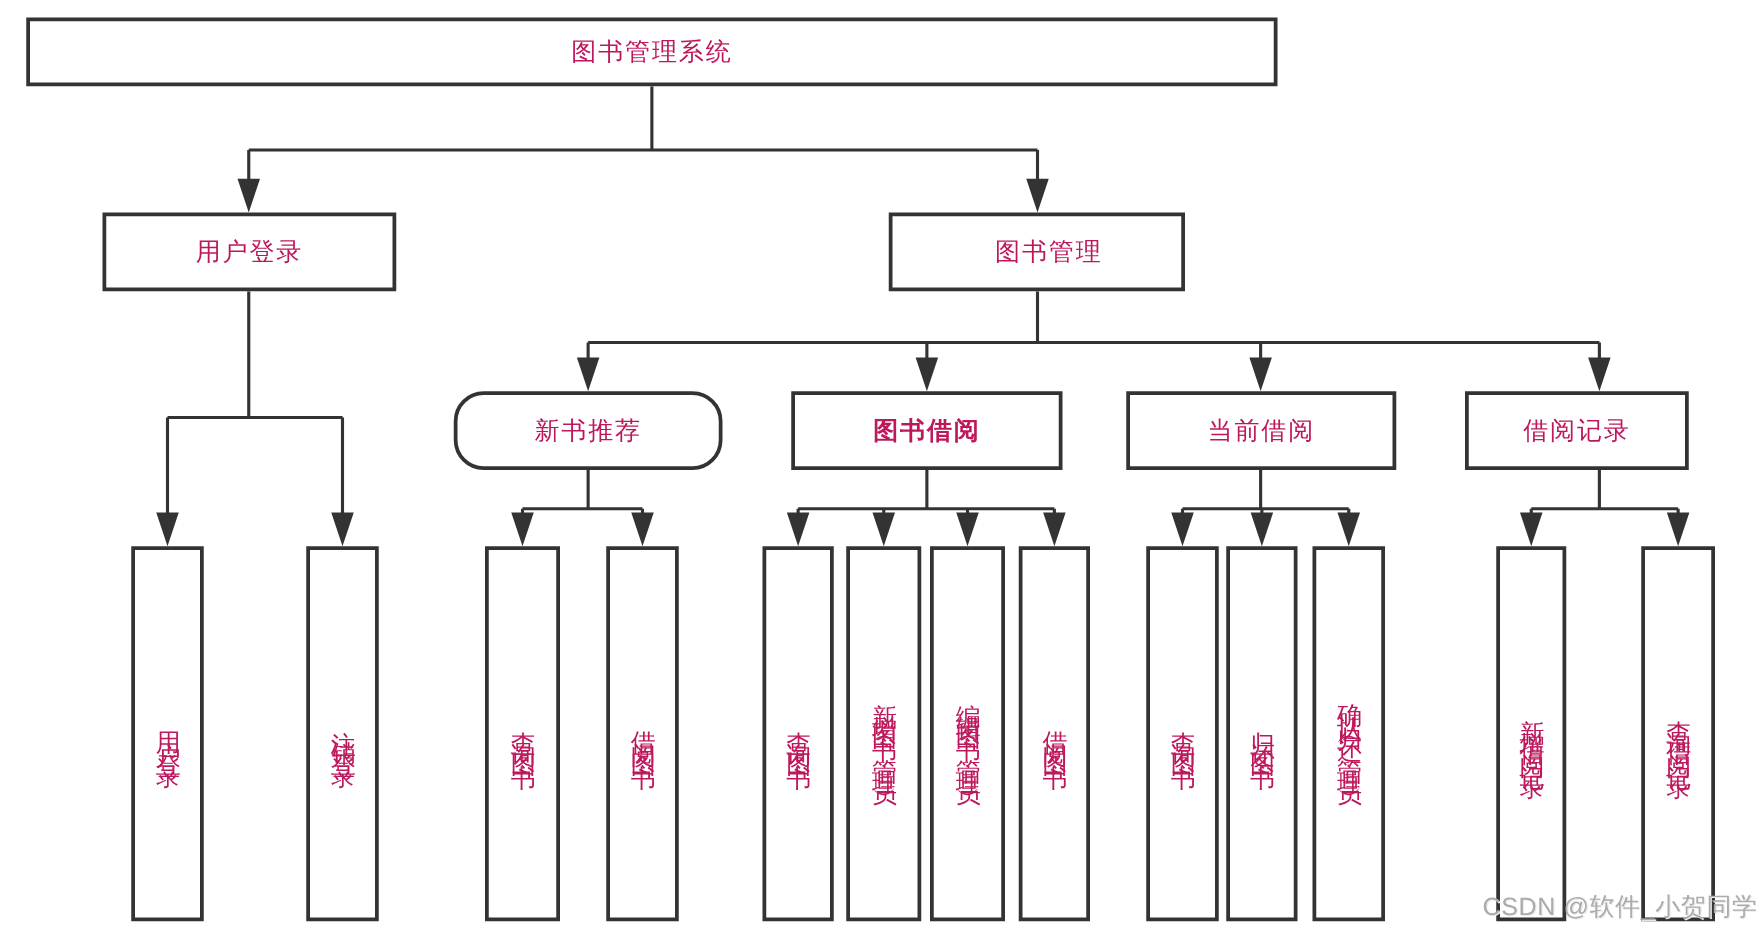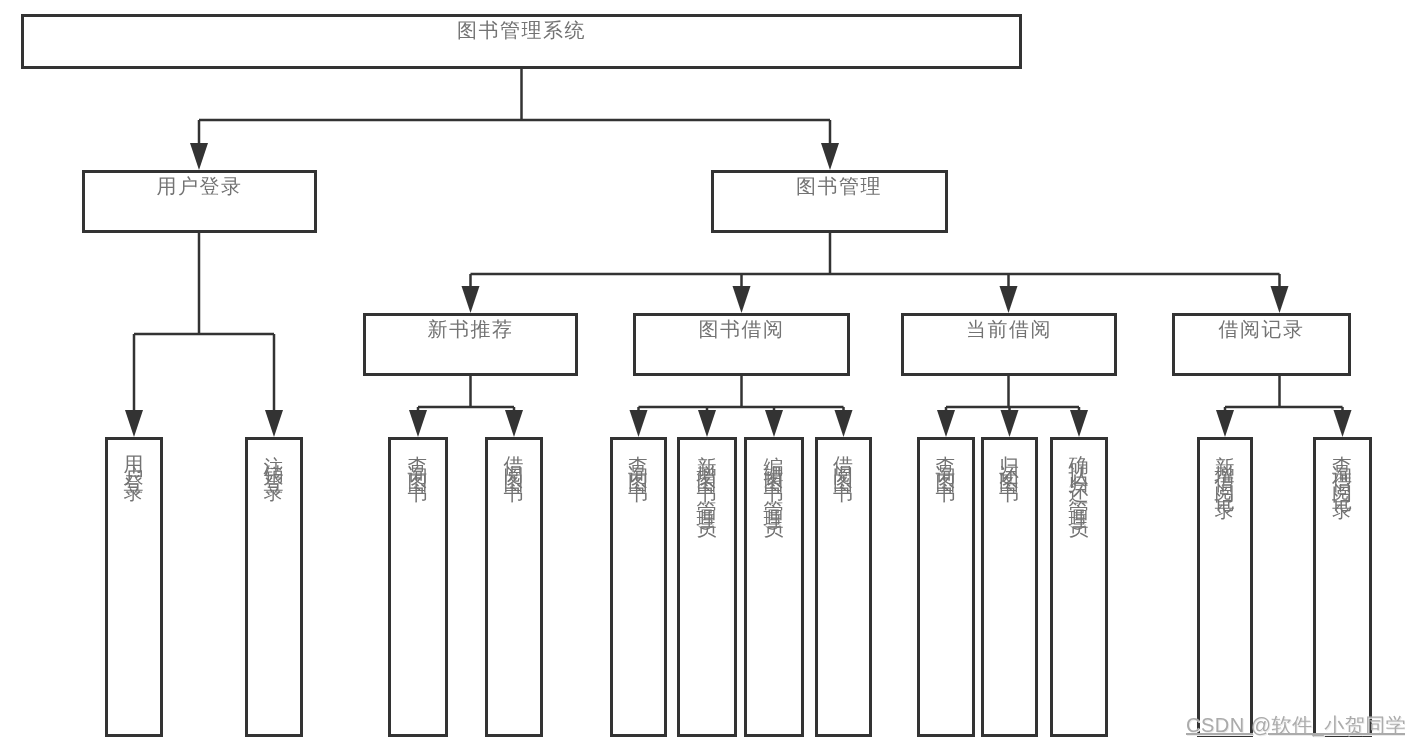--- a/index.html
+++ b/index.html
@@ -16,23 +16,23 @@
     left: 0; top: 0;
     width: 1405px; height: 747px;
     z-index: 1;
     pointer-events: none;
   }
   .node {
     position: absolute;
     box-sizing: border-box;
     border: 3px solid #333333;
     background: #ffffff;
-    color: #737373;
+    color: #be185d;
     display: flex;
-    align-items: flex-start;
+    align-items: center;
     justify-content: center;
     z-index: 2;
   }
   .hnode { font-size: 20px; letter-spacing: 1.5px; }
   .vnode .lbl {
     writing-mode: vertical-rl;
     text-orientation: mixed;
     font-size: 20px;
     letter-spacing: 9px;
     line-height: 1;
@@ -41,21 +41,20 @@
   .watermark {
     position: absolute;
     left: 1186px;
     top: 712px;
     font-size: 20px;
     letter-spacing: 0.5px;
     color: #ababab;
     text-shadow: 1px 1px 0 #ececec;
     z-index: 3;
     white-space: nowrap;
-    text-decoration: underline;
   }
 </style>
 </head>
 <body>
 
 <div class="canvas">
 
   <svg class="connectors" id="connectors" viewBox="0 0 1405 747" xmlns="http://www.w3.org/2000/svg">
       <line x1="521.5" y1="69" x2="521.5" y2="120" stroke="#333333" stroke-width="2.5"></line>
       <line x1="199" y1="120" x2="830" y2="120" stroke="#333333" stroke-width="2.5"></line>
@@ -115,24 +114,24 @@
     <span class="lbl">图书管理系统</span>
   </div>
 
   <div class="node hnode" style="left:82px; top:170px; width:235px; height:63px;">
     <span class="lbl">用户登录</span>
   </div>
   <div class="node hnode" style="left:711px; top:170px; width:237px; height:63px;padding-left:19px;">
     <span class="lbl">图书管理</span>
   </div>
 
-  <div class="node hnode" style="left:363px; top:313px; width:215px; height:63px;">
+  <div class="node hnode" style="left:363px; top:313px; width:215px; height:63px;border-radius:24px;">
     <span class="lbl">新书推荐</span>
   </div>
-  <div class="node hnode" style="left:633px; top:313px; width:217px; height:63px;">
+  <div class="node hnode" style="left:633px; top:313px; width:217px; height:63px;font-weight:bold;">
     <span class="lbl">图书借阅</span>
   </div>
   <div class="node hnode" style="left:901px; top:313px; width:216px; height:63px;">
     <span class="lbl">当前借阅</span>
   </div>
   <div class="node hnode" style="left:1172px; top:313px; width:179px; height:63px;">
     <span class="lbl">借阅记录</span>
   </div>
 
   <div class="node vnode" style="left:105px; top:437px; width:58px; height:300px;">

